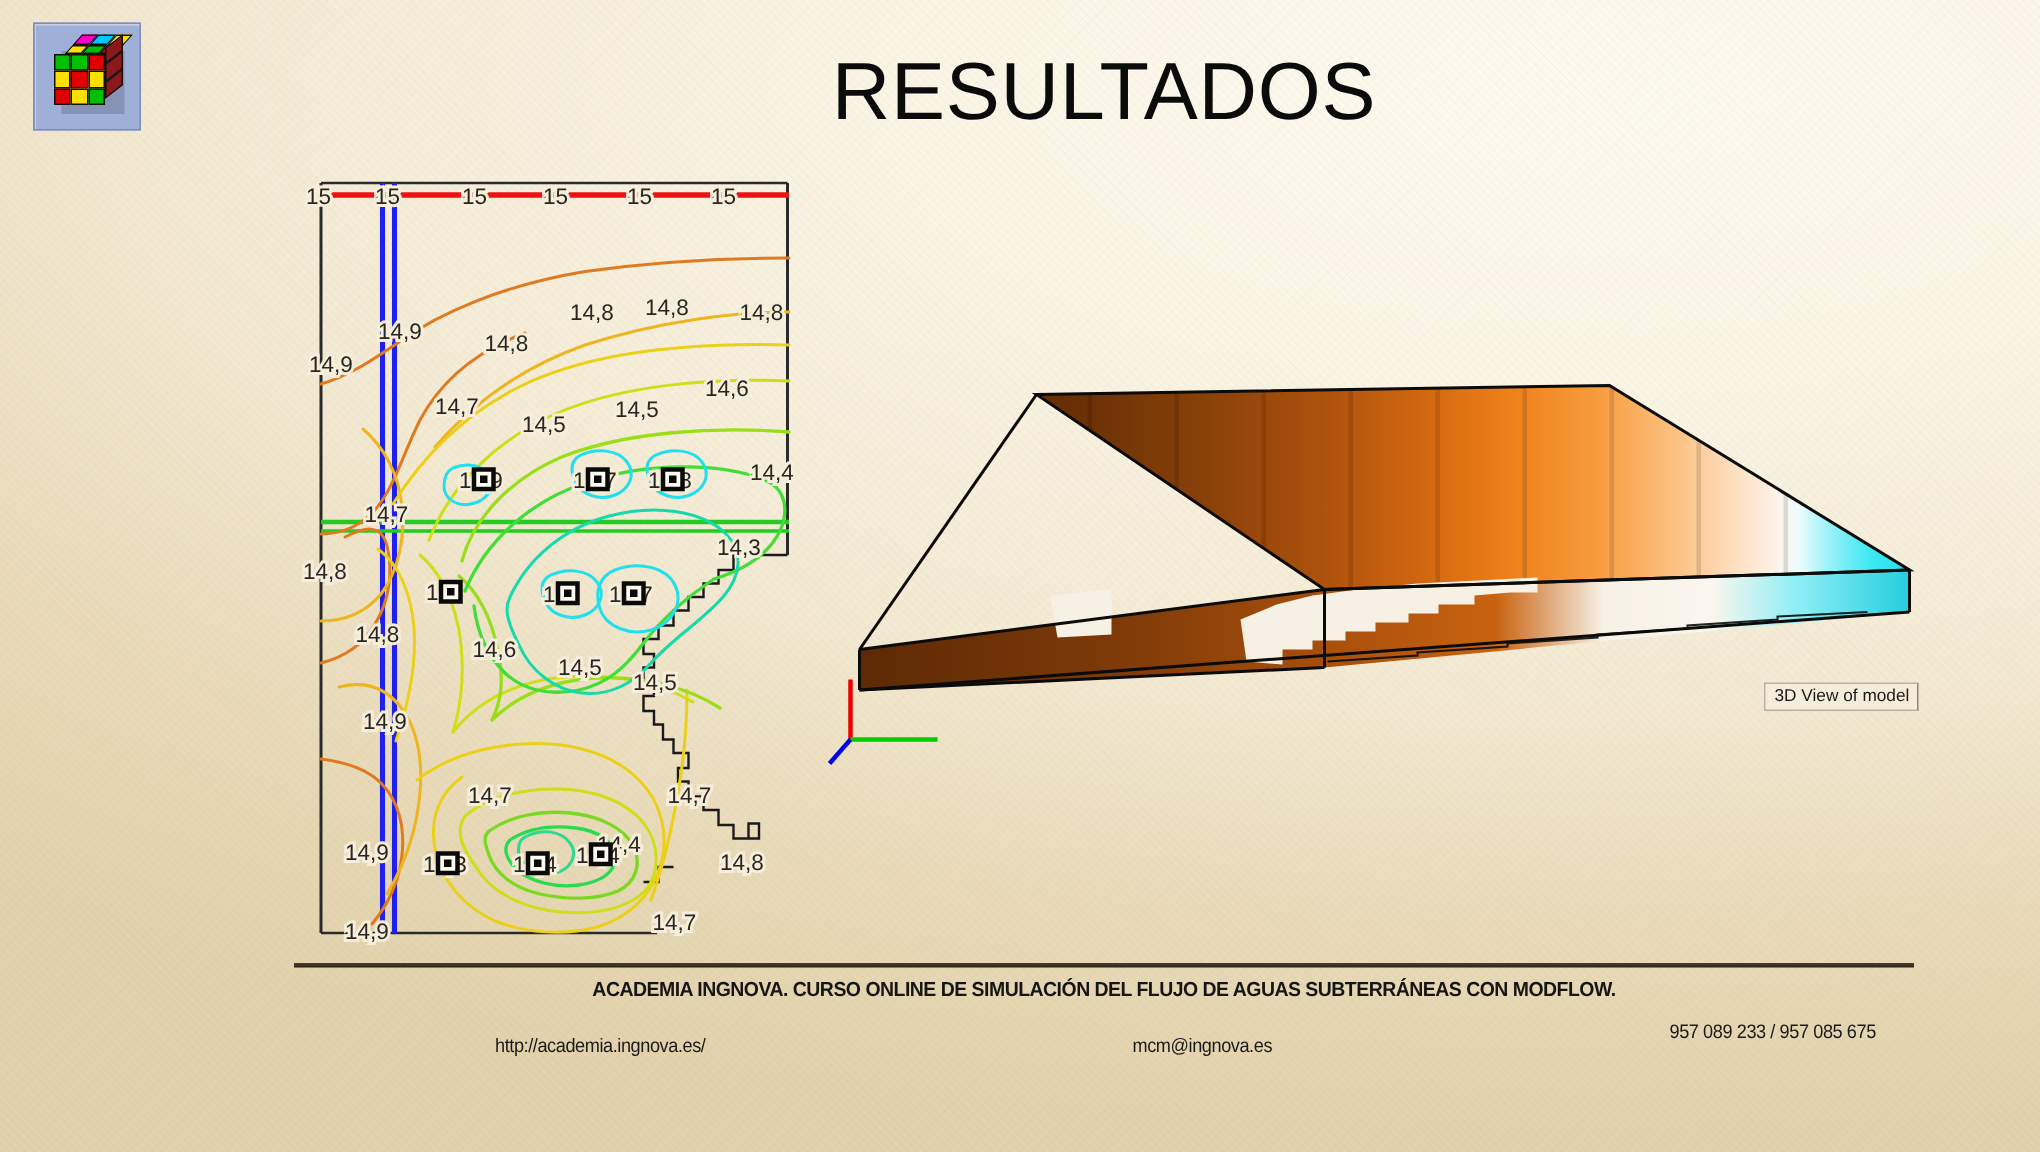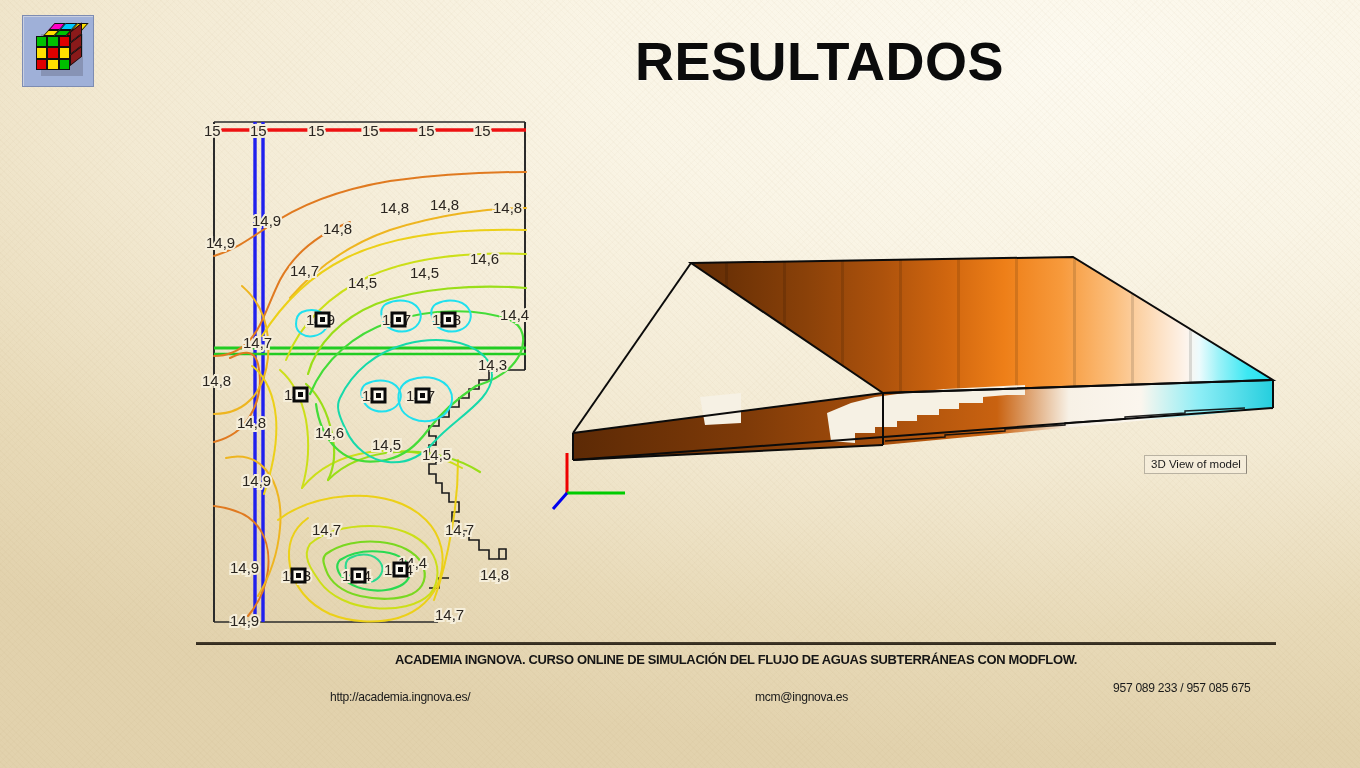--- a/index.html
+++ b/index.html
@@ -48,36 +48,36 @@
   }
   #logo .side{
     left:37px;top:9px;width:12px;height:34px;
     grid-template-columns:repeat(1,1fr);grid-template-rows:repeat(3,1fr);
     transform:skewY(-38deg);transform-origin:top left;
   }
   #logo .c{border:1px solid #101010;}
 
   
   #title{
-    position:absolute;left:404px;top:34px;width:600px;
-    text-align:right;font-size:54px;color:#0b0b0b;
-    letter-spacing:.5px;font-weight:700;line-height:1;
+    position:absolute;left:436px;top:34px;width:600px;
+    text-align:center;font-size:54px;color:#0b0b0b;
+    letter-spacing:.5px;font-weight:400;line-height:1;
     text-shadow:0 1px 0 rgba(255,255,255,.5);
   }
 
   
   #map{position:absolute;left:190px;top:108px;width:360px;height:540px;}
   #map svg{display:block;}
 
   
   #model3d{position:absolute;left:545px;top:245px;width:745px;height:265px;}
   #model3d svg{display:block;}
 
   #model-label{
-    position:absolute;left:1144px;top:455px;
+    position:absolute;left:1176px;top:455px;
     padding:2px 5px 3px 6px;
     font-size:11.5px;color:#1a1a1a;
     background:rgba(247,241,226,.55);
     border-right:1px solid #8c8578;
     border-top:1px solid #b9b2a2;
     border-bottom:1px solid #b9b2a2;
     border-left:1px solid #b9b2a2;
     white-space:nowrap;
   }
 

